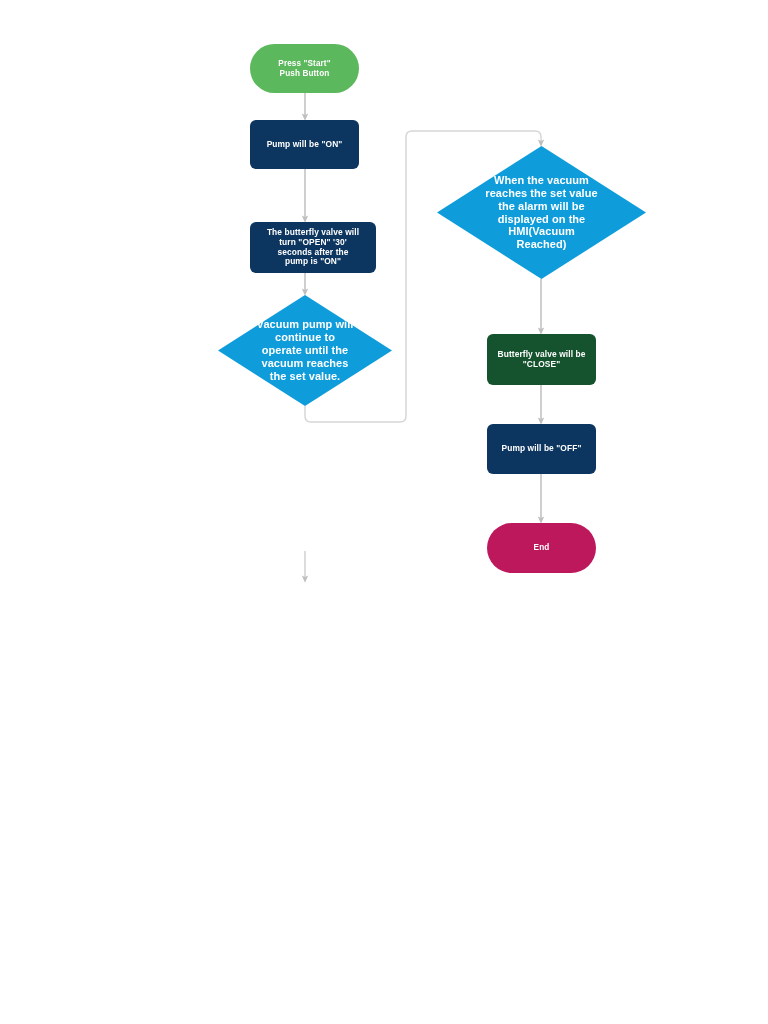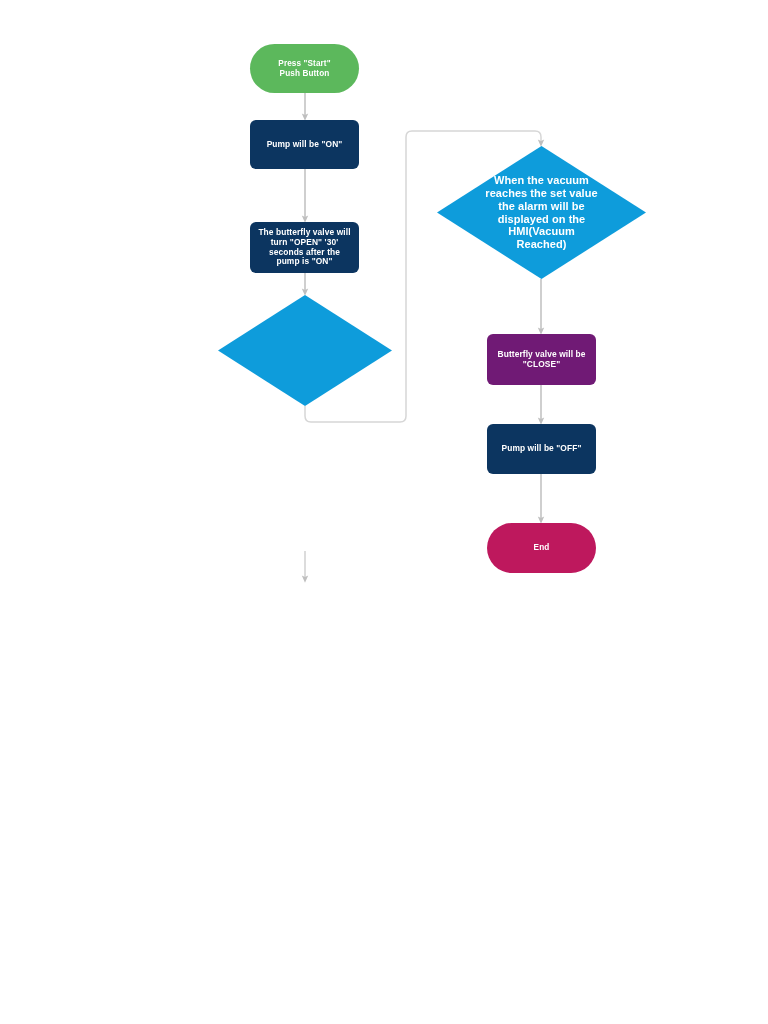--- a/index.html
+++ b/index.html
@@ -105,46 +105,51 @@
 
   <div class="node node-terminal" style="left:250px; top:44px; width:109px; height:49px; background:#5CB85C;">
     <span>Press "Start"
 Push Button</span>
   </div>
 
   <div class="node node-process" style="left:250px; top:120px; width:109px; height:49px; background:#0C3560;">
     <span>Pump will be "ON"</span>
   </div>
 
-  <div class="node node-process" style="left:250px; top:222px; width:109px; height:51px; background:#0C3560;">
+  <div class="node node-process" style="left:250px; top:222px; width:126px; height:51px; background:#0C3560;">
     <span>The butterfly valve will
 turn "OPEN" '30'
 seconds after the
 pump is "ON"</span>
   </div>
 
   <div class="node node-decision" style="left:218px; top:295px; width:174px; height:111px;">
     <svg class="diamond-shape" viewBox="0 0 174 111" preserveAspectRatio="none">
       <polygon points="87,0 174,55.5 87,111 0,55.5" fill="#0E9CDB"></polygon>
     </svg>
+    <span class="diamond-label">Vacuum pump will
+continue to
+operate until the
+vacuum reaches
+the set value.</span>
   </div>
 
   <div class="node node-decision" style="left:437px; top:146px; width:209px; height:133px;">
     <svg class="diamond-shape" viewBox="0 0 209 133" preserveAspectRatio="none">
       <polygon points="104.5,0 209,66.5 104.5,133 0,66.5" fill="#0E9CDB"></polygon>
     </svg>
     <span class="diamond-label">When the vacuum
 reaches the set value
 the alarm will be
 displayed on the
 HMI(Vacuum
 Reached)</span>
   </div>
 
-  <div class="node node-process" style="left:487px; top:334px; width:109px; height:51px; background:#701a75;">
+  <div class="node node-process" style="left:487px; top:334px; width:109px; height:51px; background:#14532d;">
     <span>Butterfly valve will be
 "CLOSE"</span>
   </div>
 
   <div class="node node-process" style="left:487px; top:424px; width:109px; height:50px; background:#0C3560;">
     <span>Pump will be "OFF"</span>
   </div>
 
   <div class="node node-terminal" style="left:487px; top:523px; width:109px; height:50px; background:#be185d;">
     <span>End</span>

